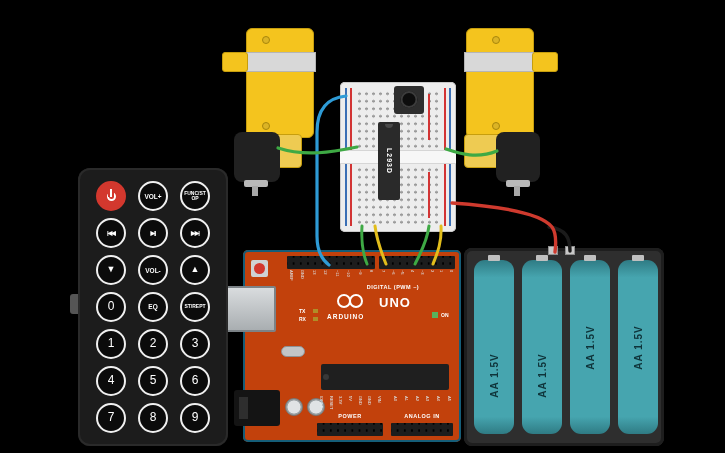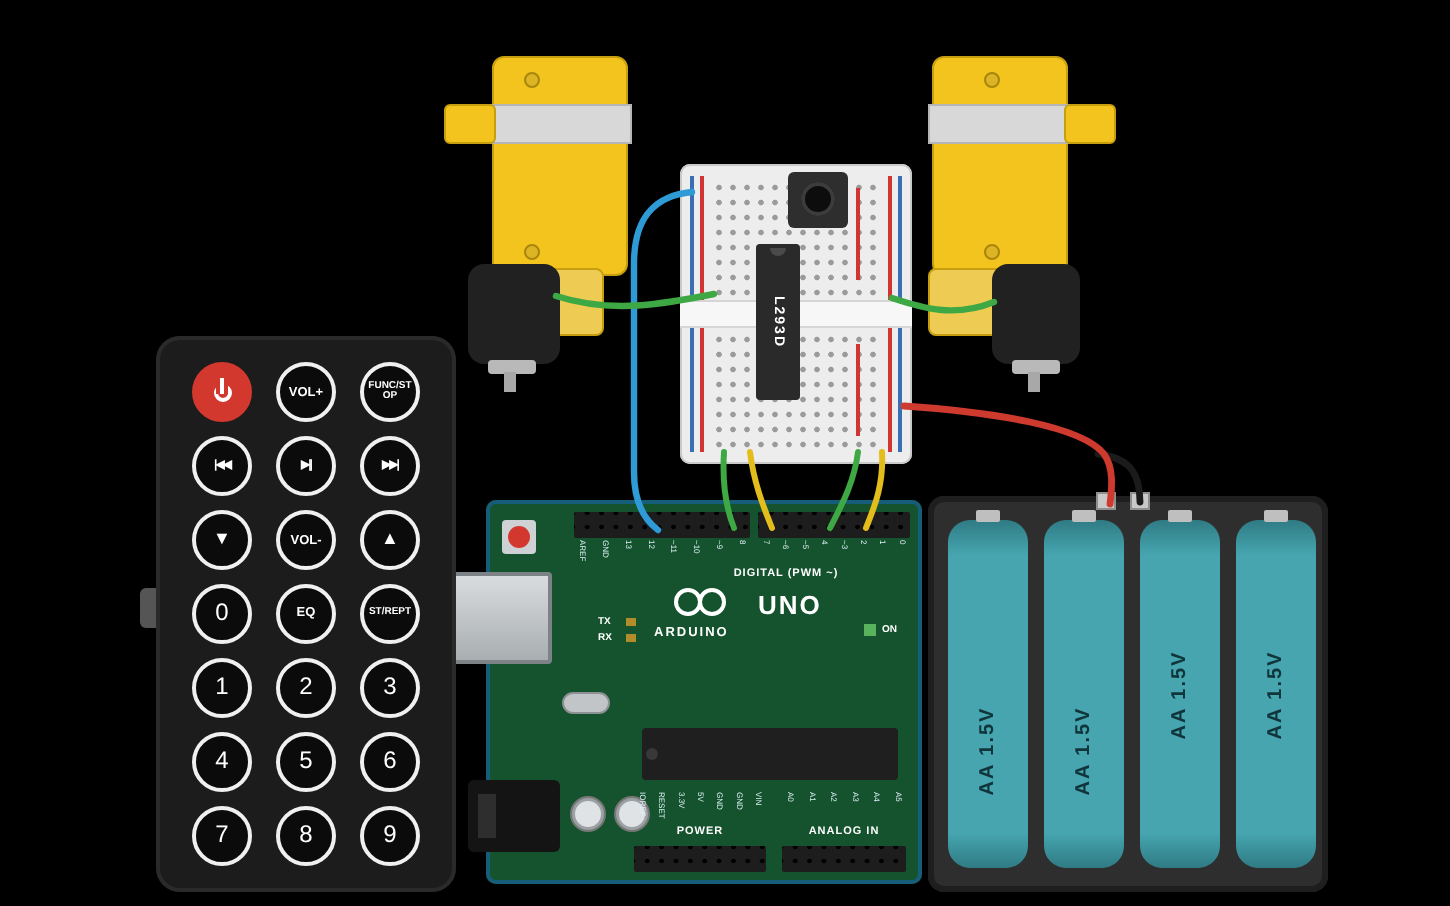--- a/index.html
+++ b/index.html
@@ -38,21 +38,21 @@
   .chip{left:38px;top:40px;width:22px;height:78px;background:#2a2a2a;border-radius:2px;
         display:flex;align-items:center;justify-content:center;color:#fff;}
   .chip::before{content:"";position:absolute;top:2px;left:50%;transform:translateX(-50%);
                 width:8px;height:4px;border-radius:0 0 8px 8px;background:#4a4a4a;}
   .chip span{position:static;writing-mode:vertical-rl;font-size:7px;letter-spacing:1px;font-weight:bold;}
   .ir{left:54px;top:4px;width:30px;height:28px;background:#2e2e2e;border-radius:3px;}
   .ir .lens{left:50%;top:5px;transform:translateX(-50%);width:17px;height:17px;border-radius:50%;
             background:#0d0d0d;box-shadow:inset 0 0 0 2px #3c3c3c;}
 
   
-  .arduino{left:243px;top:250px;width:218px;height:192px;background:#14532d;border-radius:5px;
+  .arduino{left:243px;top:250px;width:218px;height:192px;background:#c2410c;border-radius:5px;
            box-shadow:inset 0 0 0 2px #155d78;}
   .hdr{background:#1d1d1d;height:13px;border-radius:1px;
        background-image:radial-gradient(circle,#000 1px,transparent 1.3px);
        background-size:7.2px 7px;background-position:3px 4px;}
   .pinrow{display:flex;justify-content:space-between;}
   .vpin{position:static;writing-mode:vertical-rl;font-size:4px;color:#dff0f8;line-height:1;}
   .smalllbl{color:#fff;font-size:5.5px;font-weight:bold;letter-spacing:.5px;text-align:center;}
   .reset{left:8px;top:10px;width:17px;height:17px;background:#cfd2d4;border-radius:2px;}
   .reset::after{content:"";position:absolute;inset:3px;border-radius:50%;background:#d3382e;}
   .usb{left:-17px;top:36px;width:50px;height:46px;background:linear-gradient(#d9dcde,#a9aeb1);

